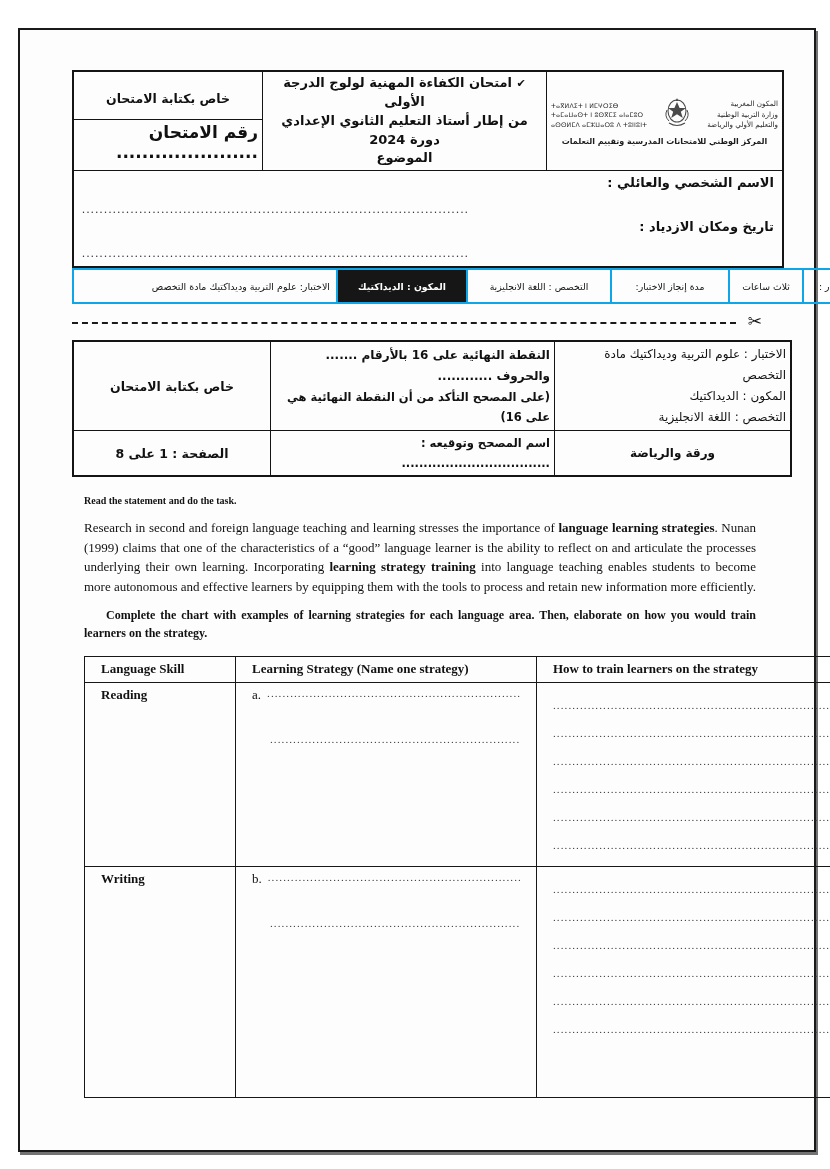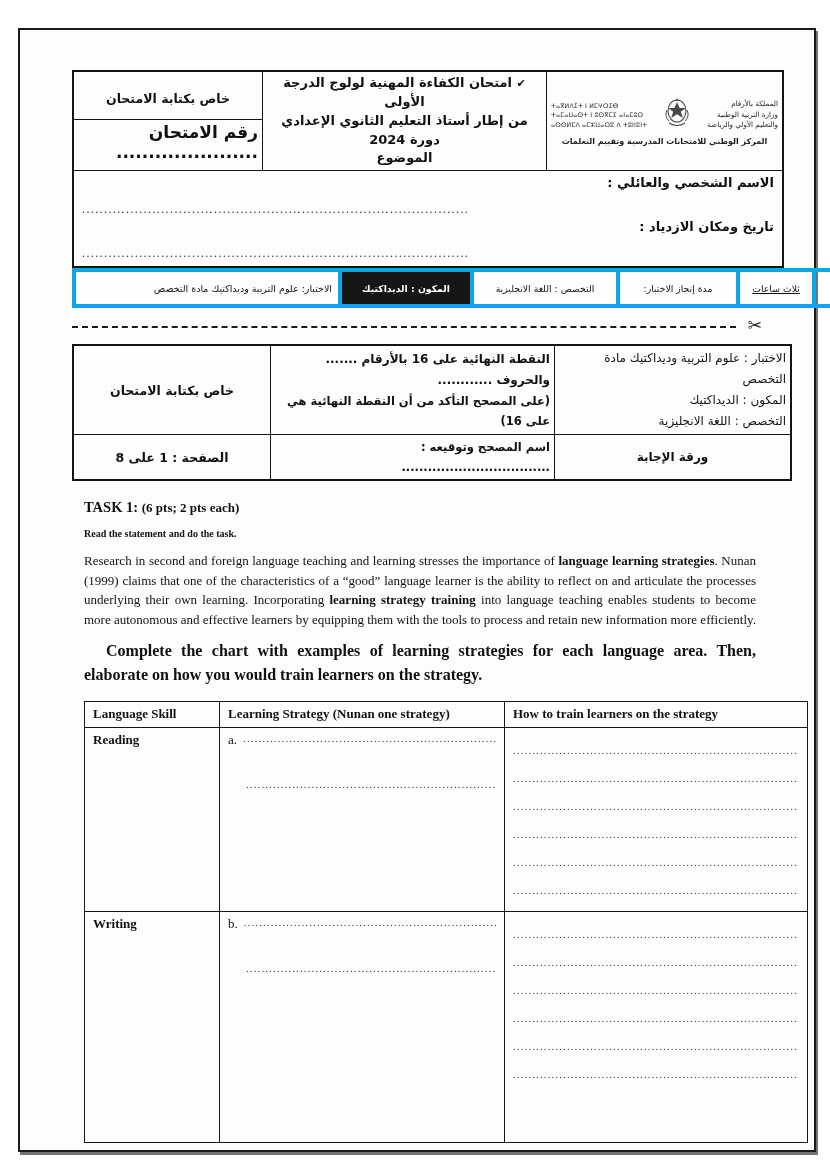--- a/index.html
+++ b/index.html
@@ -43,21 +43,21 @@
              font-family:"DejaVu Sans", sans-serif;flex:0 0 auto;letter-spacing:.2px;}
   .crest-emblem{flex:0 0 auto;opacity:.85;}
   .crest-bottom{font-size:8px;text-align:center;direction:rtl;margin-top:3px;
                 font-family:"DejaVu Sans", sans-serif;font-weight:bold;color:#1d1d1d;}
 
   .idrow{font-size:13px;font-weight:bold;height:27px;}
   .dots-line{font-size:12px;letter-spacing:1.4px;color:#333;overflow:hidden;white-space:nowrap;height:14px;}
 
   
   #strip{border:2px solid #141414;border-collapse:collapse;width:100%;table-layout:fixed;}
-  #strip td{border:4px solid #0ea5e9;font-size:9.3px;height:30px;padding:1px 12px;
+  #strip td{border:2px solid #0ea5e9;font-size:9.3px;height:30px;padding:1px 12px;
             direction:rtl;font-family:"DejaVu Sans", sans-serif;text-align:center;}
   #strip td.invert{background:#161616;color:#fff;font-weight:bold;}
   #strip td.wide{text-align:right;font-size:9.5px;padding-right:6px;}
 
   
   #cutline{position:relative;height:26px;margin:6px 0 4px;}
   #cutline .dash{position:absolute;left:0;right:26px;top:12px;border-top:2px dashed #1a1a1a;}
   #cutline .sciss{position:absolute;right:0;top:0;font-size:17px;line-height:24px;color:#111;}
 
   
@@ -73,26 +73,26 @@
   .bigword{direction:rtl;text-align:center;font-family:"DejaVu Sans", sans-serif;
            font-weight:bold;font-size:21px;letter-spacing:0;}
 
   
   #body{margin-top:18px;font-family:"Liberation Serif", serif;}
   .task-hd{font-size:14.5px;font-weight:bold;margin:0 0 12px 12px;}
   .task-hd .pts{font-size:13px;}
   .sub-hd{font-size:10px;font-weight:bold;margin:0 0 12px 12px;}
   .para{font-size:13px;line-height:1.5;text-align:justify;margin:0 6px 10px 12px;}
   .para b{font-weight:bold;}
-  .instr{font-size:16px;line-height:1.5;text-align:justify;font-weight:bold;
+  .instr{font-size:12px;line-height:1.5;text-align:justify;font-weight:bold;
          margin:0 6px 14px 12px;text-indent:22px;}
 
   
   #chart{border-collapse:collapse;width:672px;margin-left:12px;table-layout:fixed;}
-  #chart td{border:1px solid #171717;vertical-align:top;padding:4px 8px;font-size:13px;}
+  #chart td{border:1px solid #171717;vertical-align:top;padding:4px 16px;font-size:13px;}
   #chart .colA{width:118px;}
   #chart .colB{width:268px;}
   #chart .colC{width:286px;}
   .chd{font-weight:bold;font-size:13px;line-height:1.3;}
   .skill{font-weight:bold;font-size:13.5px;}
   .ansline{color:#3a3a3a;font-size:11px;letter-spacing:1.1px;white-space:nowrap;overflow:hidden;}
   .lbl{font-size:13px;}
   .slot{height:30px;}
 </style>
 </head>
@@ -136,21 +136,21 @@
             <svg width="30" height="34" viewBox="0 0 30 34">
               <ellipse cx="15" cy="15" rx="9" ry="11" fill="none" stroke="#2b2b2b" stroke-width="1.1"></ellipse>
               <path d="M15 6 L17.6 12 L24 12 L18.8 15.8 L20.8 22 L15 18.2 L9.2 22 L11.2 15.8 L6 12 L12.4 12 Z" fill="#2b2b2b"></path>
               <path d="M5 14 q-3 6 2 11" fill="none" stroke="#2b2b2b" stroke-width="1"></path>
               <path d="M25 14 q3 6 -2 11" fill="none" stroke="#2b2b2b" stroke-width="1"></path>
               <path d="M7 27 q8 5 16 0" fill="none" stroke="#2b2b2b" stroke-width="1.2"></path>
               <path d="M15 2 l1.4 3 h-2.8 z" fill="#2b2b2b"></path>
             </svg>
           </div>
           <div class="crest-ar">
-            <div>المملكة بالأرقام</div>
+            <div>المكون المغربية</div>
             <div>وزارة التربية الوطنية</div>
             <div>والتعليم الأولي والرياضة</div>
           </div>
         </div>
         <div class="crest-bottom">المركز الوطني للامتحانات المدرسية وتقييم التعلمات</div>
       </td>
     </tr>
     <tr>
       <td colspan="3" style="padding:4px 8px 6px;">
         <div class="ar idrow">الاسم الشخصي والعائلي :</div>
@@ -162,21 +162,21 @@
   </tbody>
       </table>
 
   <table id="strip">
     <tbody>
           <tr>
       <td class="wide" style="width:244px;">الاختبار: علوم التربية وديداكتيك مادة التخصص</td>
       <td class="invert" style="width:104px;">المكون : الديداكتيك</td>
       <td style="width:118px;">التخصص : اللغة الانجليزية</td>
       <td style="width:92px;">مدة إنجاز الاختبار:</td>
-      <td style="width:48px;text-decoration:underline;">ثلاث ساعات</td>
+      <td style="width:48px;">ثلاث ساعات</td>
       <td style="width:66px;margin-left:41px;">معامل الاختبار :</td>
       <td style="width:20px;">1</td>
     </tr>
   </tbody>
       </table>
 
   <div id="cutline">
     <div class="dash"></div>
     <div class="sciss">✂</div>
   </div>
@@ -191,45 +191,41 @@
       </td>
       <td class="c3 meta3">
         <div>الاختبار  :  علوم التربية وديداكتيك مادة التخصص</div>
         <div>المكون : الديداكتيك</div>
         <div>التخصص : اللغة الانجليزية</div>
       </td>
     </tr>
     <tr>
       <td class="arc" style="height:40px;font-weight:bold;font-size:12.5px;">الصفحة : 1 على 8</td>
       <td class="note1" style="font-size:11.5px;">اسم المصحح وتوقيعه : ..................................</td>
-      <td class="bigword">ورقة الإجابة</td>
+      <td class="bigword">ورقة والرياضة</td>
     </tr>
   </tbody>
       </table>
 
   <div id="body">
 
-    <div class="task-hd">
-      <span>TASK 1:</span>
-      <span class="pts">(6 pts; 2 pts each)</span>
-    </div>
 
     <div class="sub-hd">Read the statement and do the task.</div>
 
     <p class="para">
       <span>Research in second and foreign language teaching and learning stresses the importance of </span><b>language learning strategies</b><span>. Nunan (1999) claims that one of the characteristics of a “good” language learner is the ability to reflect on and articulate the processes underlying their own learning.  Incorporating </span><b>learning strategy training</b><span> into language teaching enables students to become more autonomous and effective learners by equipping them with the tools to process and retain new information more efficiently.</span>
     </p>
 
     <p class="instr">Complete the chart with examples of learning strategies for each language area. Then, elaborate on how you would train learners on the strategy.</p>
 
     <table id="chart">
       <tbody>
             <tr>
         <td class="colA chd">Language Skill</td>
-        <td class="colB chd">Learning Strategy (Nunan one strategy)</td>
+        <td class="colB chd">Learning Strategy (Name one strategy)</td>
         <td class="colC chd">How to train learners on the strategy</td>
       </tr>
 
       <tr>
         <td class="colA skill" style="height:175px;">Reading</td>
         <td class="colB">
           <div style="display:flex;gap:6px;">
             <span class="lbl">a.</span>
             <span class="ansline" style="flex:1;">.................................................................................................</span>
           </div>

